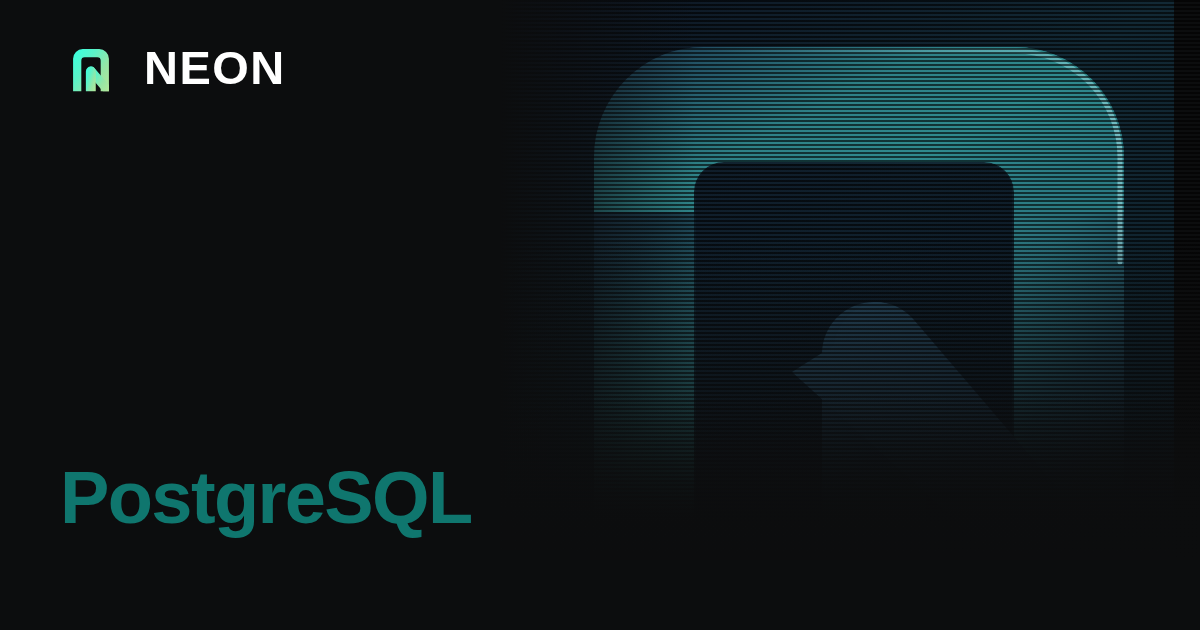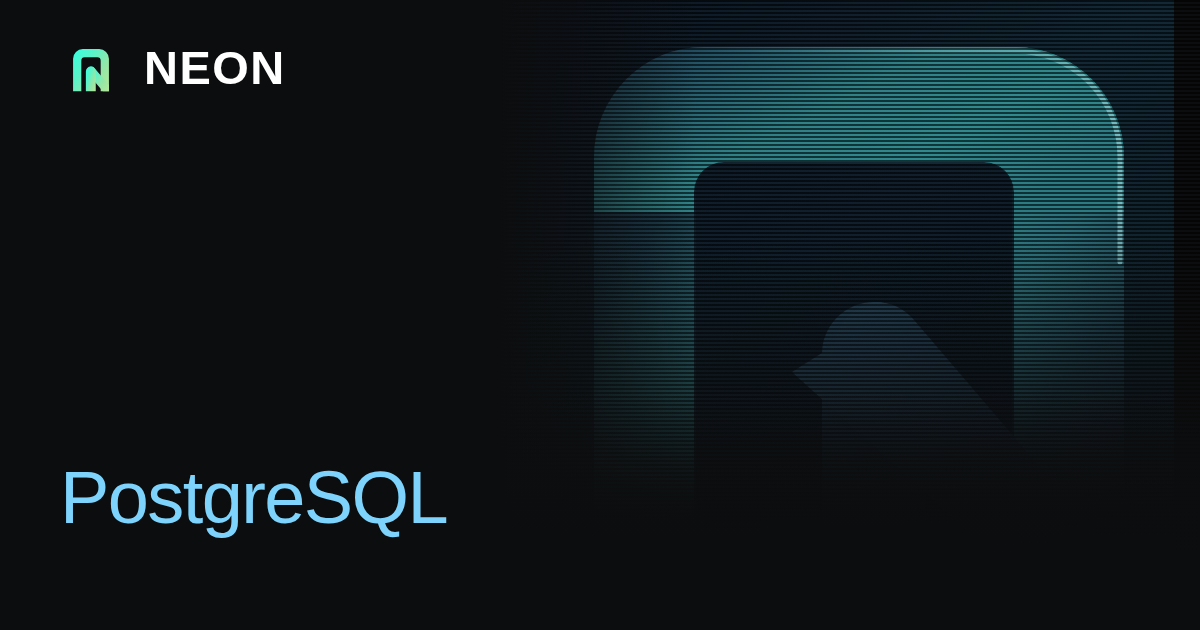--- a/index.html
+++ b/index.html
@@ -117,23 +117,23 @@
   
   .title-block {
     position: absolute;
     left: 60px;
     bottom: 92px;
     z-index: 5;
     max-width: 960px;
   }
 
   .title {
-    color: #7dd3fc;
+    color: #0f766e;
     font-size: 74px;
-    font-weight: 400;
+    font-weight: 700;
     line-height: 1.08;
     letter-spacing: -1.6px;
     font-family: "Liberation Sans", sans-serif;
   }
 
   .title-line {
     display: block;
     white-space: nowrap;
   }
 </style>

